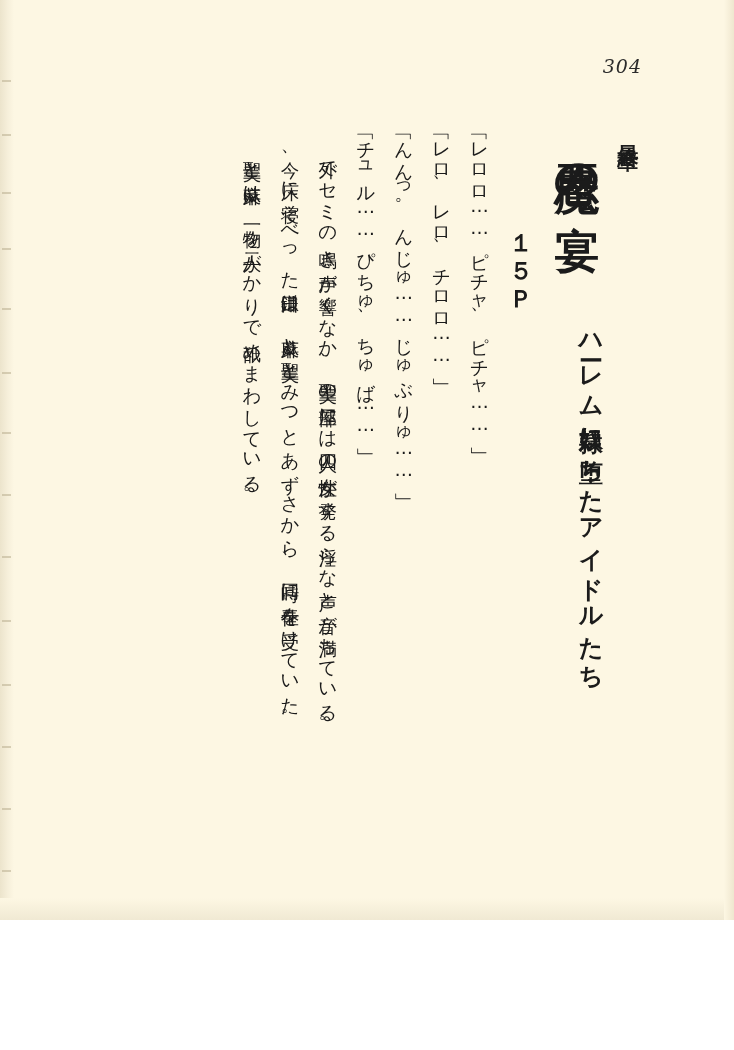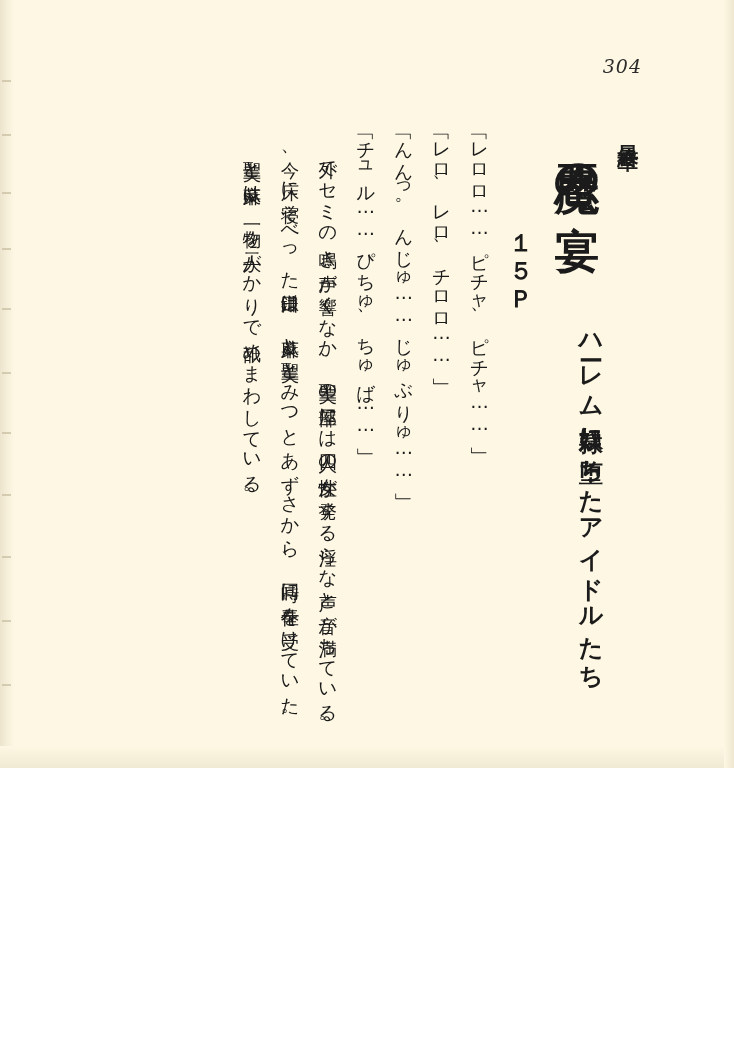--- a/index.html
+++ b/index.html
@@ -3,21 +3,21 @@
 <meta charset="utf-8">
 <style>
   html, body {
     margin: 0;
     padding: 0;
     background: #ffffff;
   }
   #page {
     position: relative;
     width: 734px;
-    height: 768px;
+    height: 920px;
     overflow: hidden;
     background: #fdf7e3;
     font-family: "DejaVu Serif", serif;
   }
   
   #page::before {
     content: "";
     position: absolute;
     left: 0; top: 0;
     width: 14px; height: 100%;

